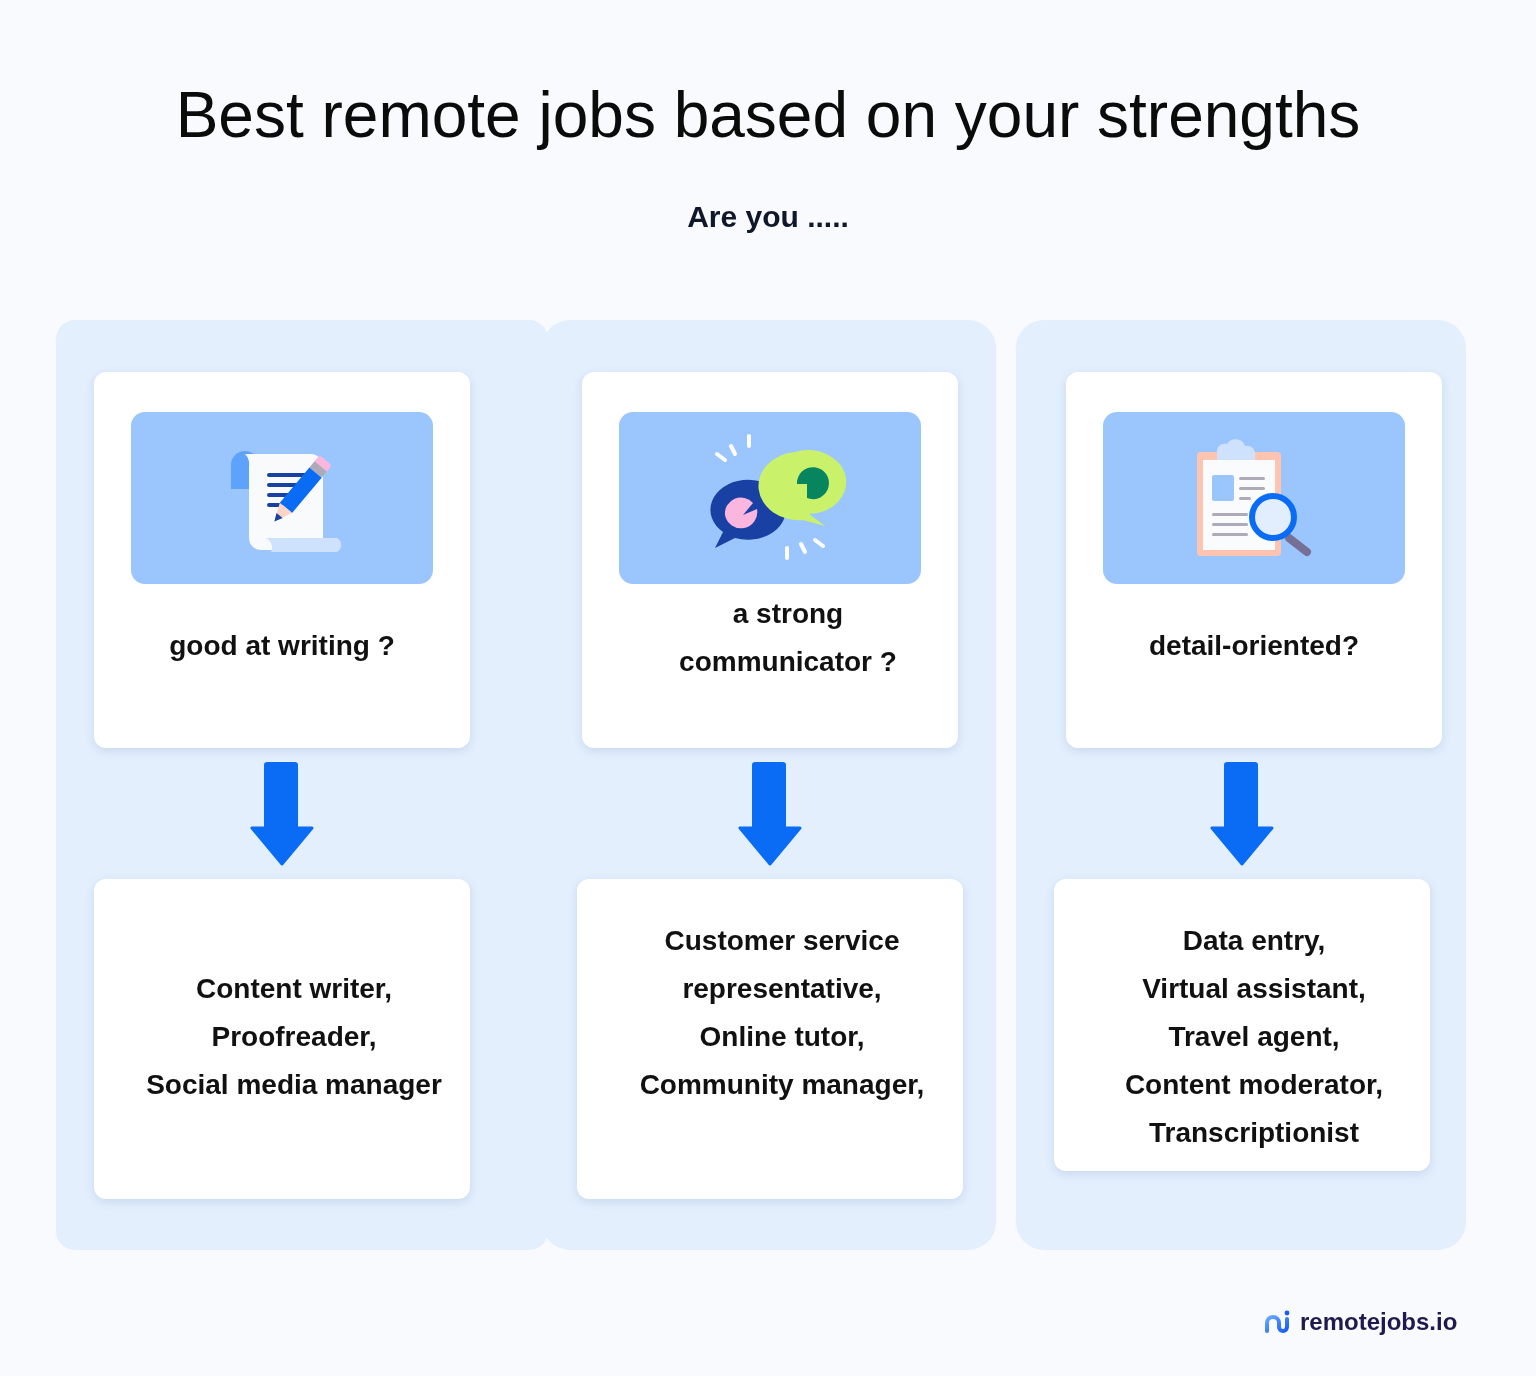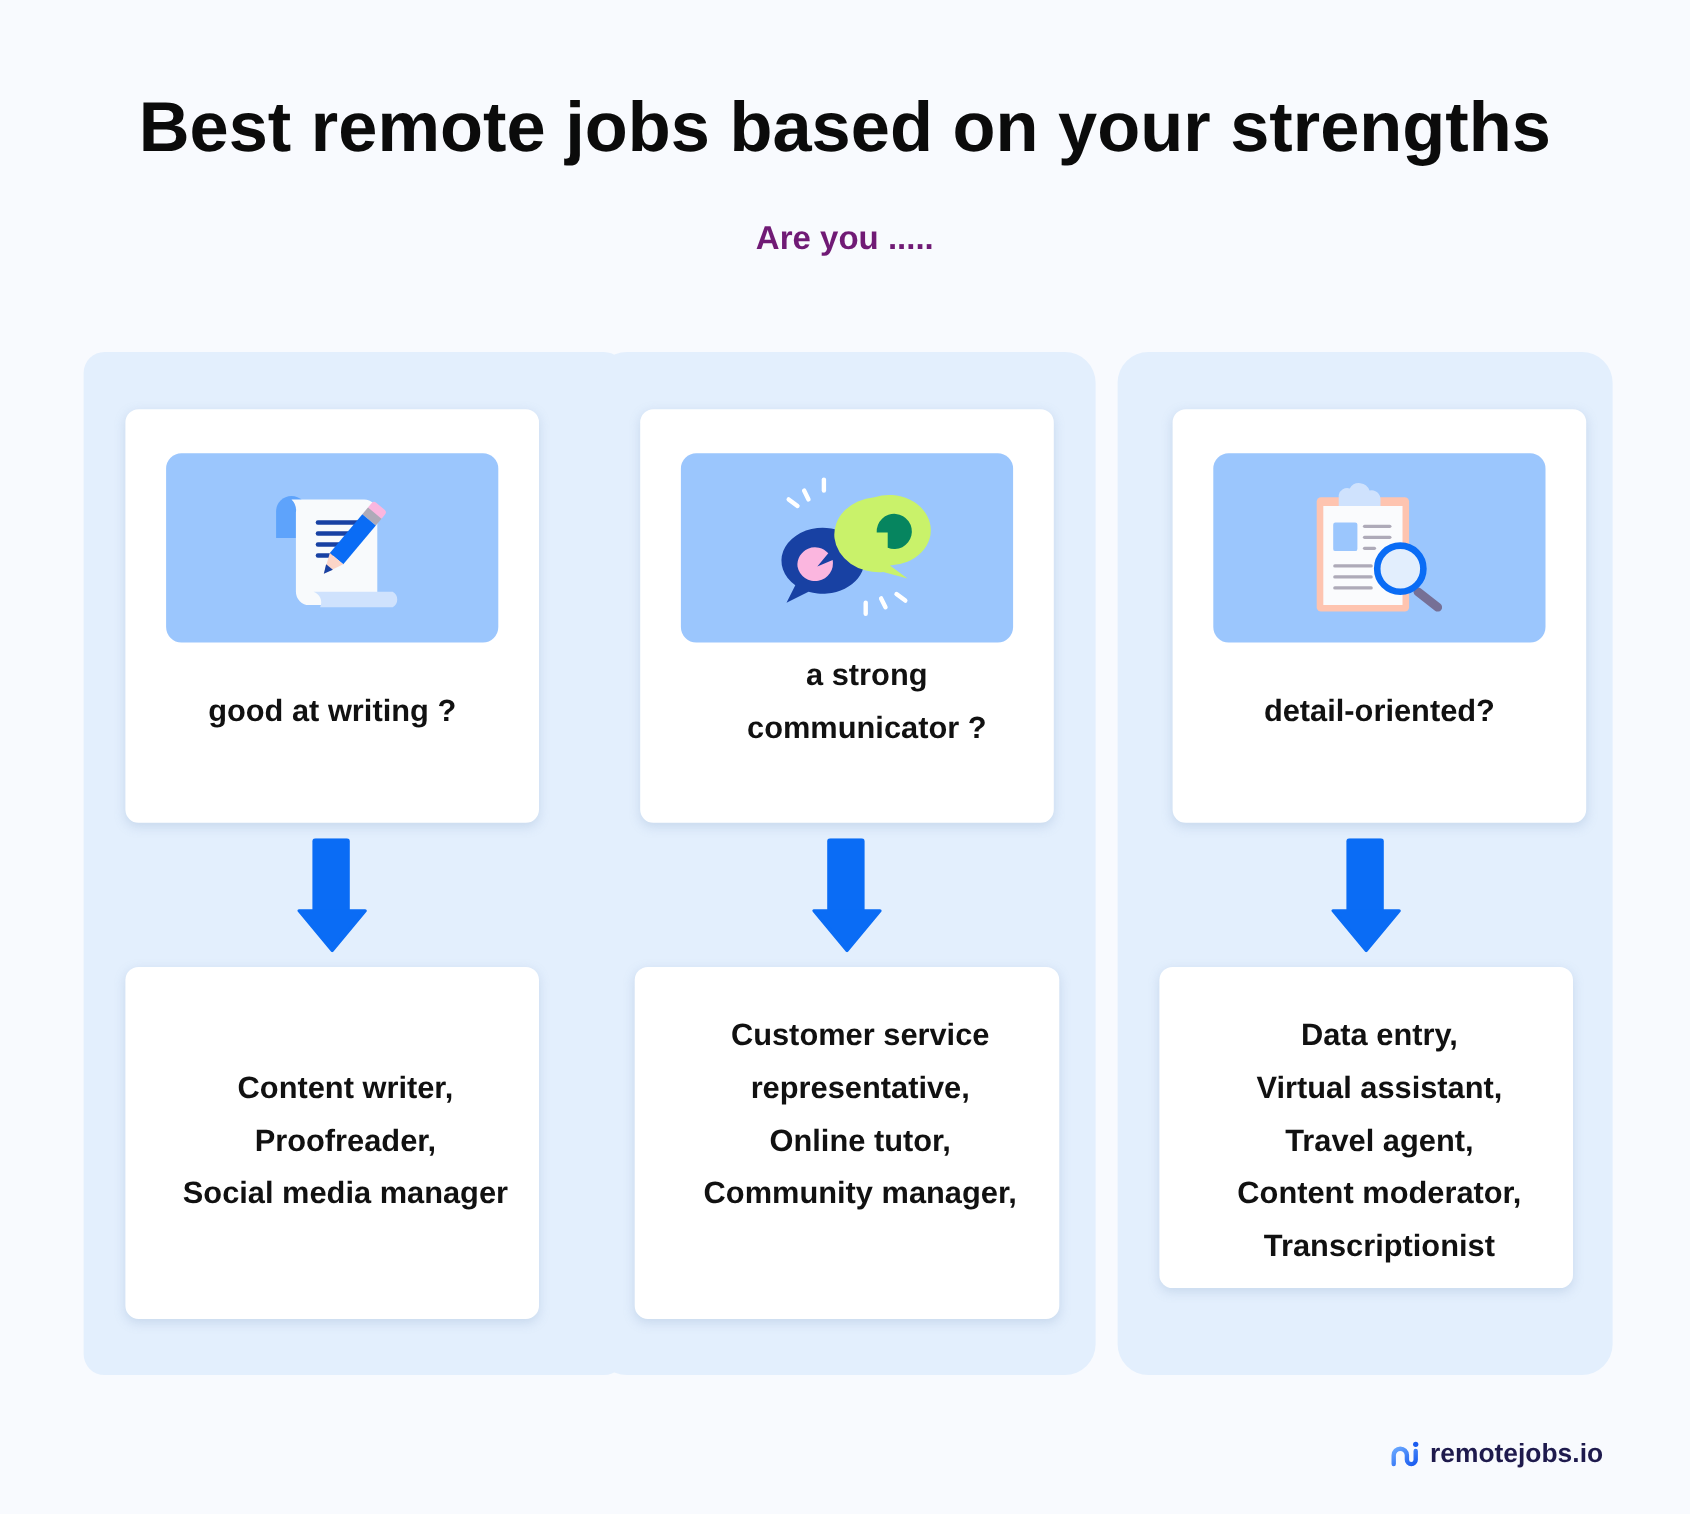--- a/index.html
+++ b/index.html
@@ -1,36 +1,36 @@
 <!DOCTYPE html>
 <html><head>
 <meta charset="utf-8">
 <style>
   * { box-sizing: border-box; margin: 0; padding: 0; }
   html, body { width: 1536px; height: 1376px; background: #f8fafe; overflow: hidden; }
   body { position: relative; font-family: "Liberation Sans", "DejaVu Sans", sans-serif; color: #0d0d0d; }
-  .title { position: absolute; left: 0; top: 78px; width: 1536px; text-align: center; font-size: 64px; font-weight: 700; letter-spacing: 0px; color: #0b0b0b; }
-  .subtitle { position: absolute; left: 0; top: 200px; width: 1536px; text-align: center; font-size: 30px; font-weight: 700; color: #701a75; }
+  .title { position: absolute; left: 0; top: 78px; width: 1536px; text-align: center; font-size: 64px; font-weight: 400; letter-spacing: 0px; color: #0b0b0b; }
+  .subtitle { position: absolute; left: 0; top: 200px; width: 1536px; text-align: center; font-size: 30px; font-weight: 700; color: #0f172a; }
   .column { position: absolute; top: 320px; height: 930px; background: #e3effd; border-radius: 28px; }
   .card { position: absolute; background: #ffffff; border-radius: 12px; box-shadow: 0 3px 10px rgba(120,150,190,0.25); }
   .illus { position: absolute; top: 40px; width: 302px; height: 172px; background: #9bc6fd; border-radius: 14px; }
   .illus svg { position: absolute; left: 0; top: 0; }
   .question { position: absolute; left: 0; width: 100%; text-align: center; font-size: 28px; font-weight: 700; line-height: 48px; color: #111; }
   .arrow { position: absolute; top: 762px; width: 64px; height: 104px; }
   .jobs { position: absolute; left: 0; width: 100%; text-align: center; font-size: 28px; font-weight: 700; line-height: 48px; color: #111; padding-left: 24px; }
   .logo { position: absolute; left: 1264px; top: 1308px; display: flex; align-items: center; gap: 8px; text-align: right; }
   .logo-text { font-size: 24px; font-weight: 700; color: #1e1a4d; }
 </style>
 </head>
 <body>
 
 <h1 class="title">Best remote jobs based on your strengths</h1>
 <div class="subtitle">Are you .....</div>
 
-<div class="column" style="left:76px; width:492px;border-radius:19px;">
+<div class="column" style="left:56px; width:492px;border-radius:19px;">
   <div class="card" style="left:38px; top:52px; width:376px; height:376px;">
     <div class="illus" style="left:37px;">
       <svg width="302" height="172" viewBox="0 0 302 172">
         <path d="M100 53 a14 14 0 0 1 28 0 v24 h-28 z" fill="#5ea3fb"></path>
         <path d="M114 42 h66 a12 12 0 0 1 12 12 v84 h-62 a12 12 0 0 1 -12 -12 v-72 a14 14 0 0 0 -4 -12z" fill="#f8fafc"></path>
         <path d="M134 126 h72 a8 8 0 0 1 0 14 h-66 a10 10 0 0 0 -6 -14z" fill="#cfe2fd"></path>
         <rect x="136" y="61" width="40" height="4" rx="2" fill="#1841a3"></rect>
         <rect x="136" y="71" width="32" height="4" rx="2" fill="#1841a3"></rect>
         <rect x="136" y="81" width="24" height="4" rx="2" fill="#1841a3"></rect>
         <rect x="136" y="91" width="16" height="4" rx="2" fill="#1841a3"></rect>

